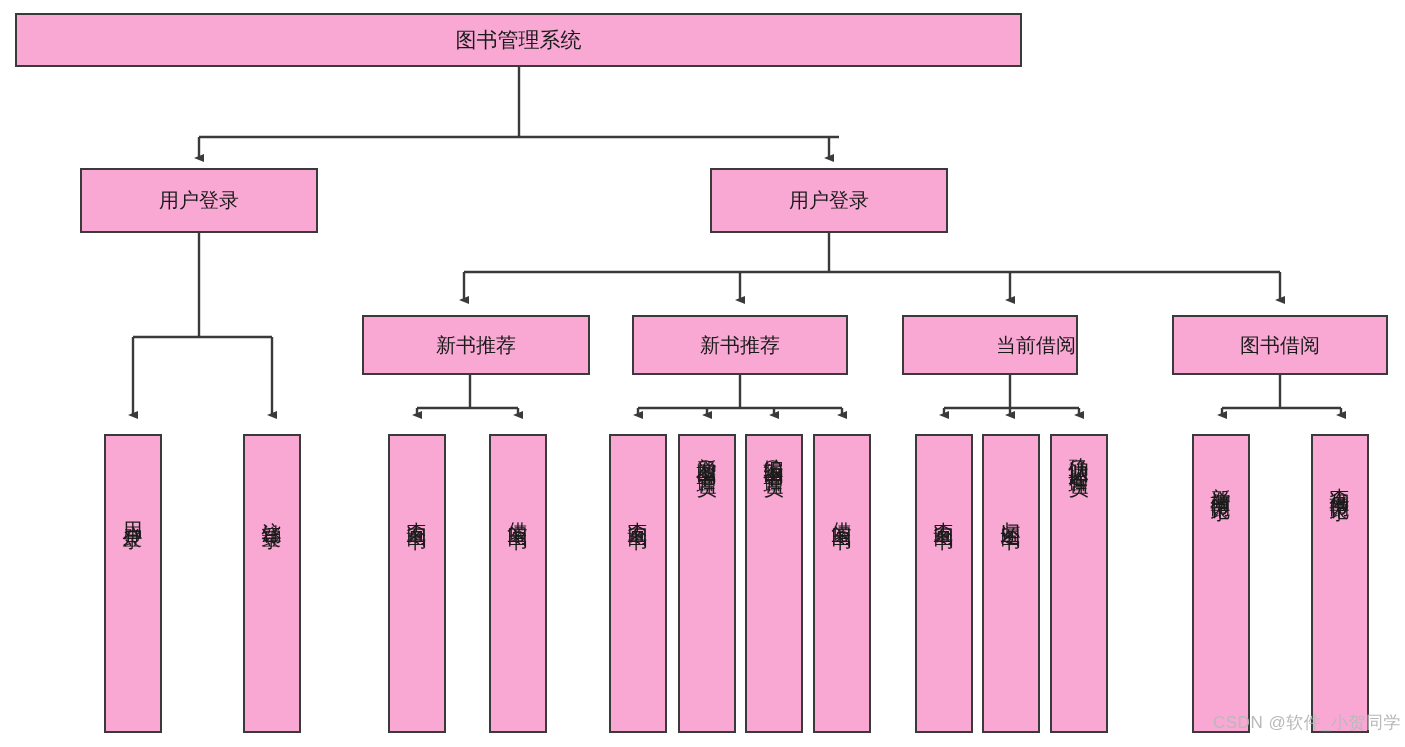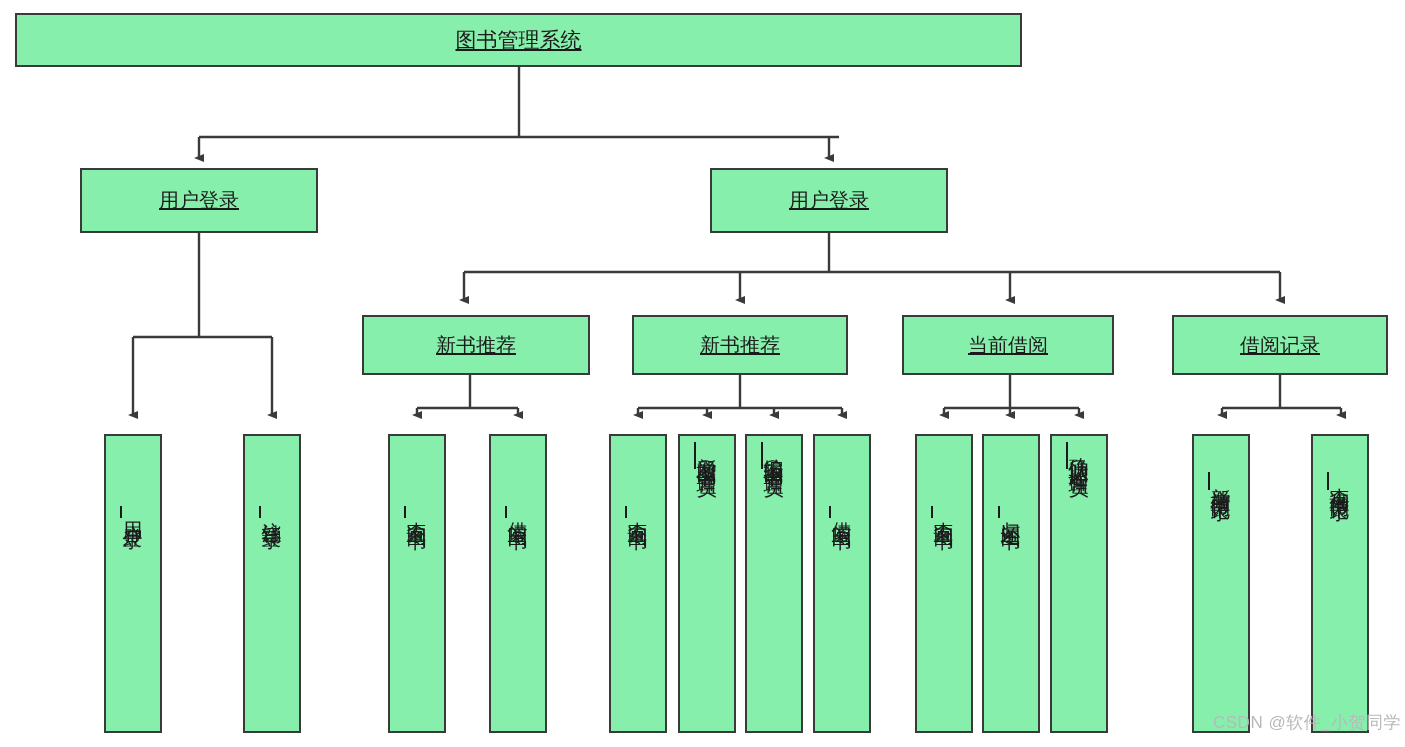--- a/index.html
+++ b/index.html
@@ -22,26 +22,25 @@
     left: 0;
     top: 0;
     width: 1405px;
     height: 747px;
     pointer-events: none;
   }
   .node {
     position: absolute;
     box-sizing: border-box;
     border: 2px solid #3a3a3a;
-    background: #86efac;
+    background: #f9a8d4;
     display: flex;
     align-items: center;
     justify-content: center;
     color: #1b1b1b;
-    text-decoration: underline;
   }
   .node.root {
     font-size: 21px;
   }
   .node.lvl2 {
     font-size: 20px;
   }
   .node.lvl3 {
     font-size: 20px;
   }
@@ -140,25 +139,25 @@
   <div class="node lvl2" style="left:710px; top:168px; width:238px; height:65px;">
     <span>用户登录</span>
   </div>
 
   <div class="node lvl3" style="left:362px; top:315px; width:228px; height:60px;">
     <span>新书推荐</span>
   </div>
   <div class="node lvl3" style="left:632px; top:315px; width:216px; height:60px;">
     <span>新书推荐</span>
   </div>
-  <div class="node lvl3" style="left:902px; top:315px; width:212px; height:60px;">
+  <div class="node lvl3" style="left:902px; top:315px; width:176px; height:60px;justify-content:flex-end;">
     <span>当前借阅</span>
   </div>
   <div class="node lvl3" style="left:1172px; top:315px; width:216px; height:60px;">
-    <span>借阅记录</span>
+    <span>图书借阅</span>
   </div>
 
   <div class="node leaf short" style="left:104px; top:434px; width:58px; height:299px;">
     <span class="vtext">用户登录</span>
   </div>
   <div class="node leaf short" style="left:243px; top:434px; width:58px; height:299px;">
     <span class="vtext">注销登录</span>
   </div>
 
   <div class="node leaf short" style="left:388px; top:434px; width:58px; height:299px;">

